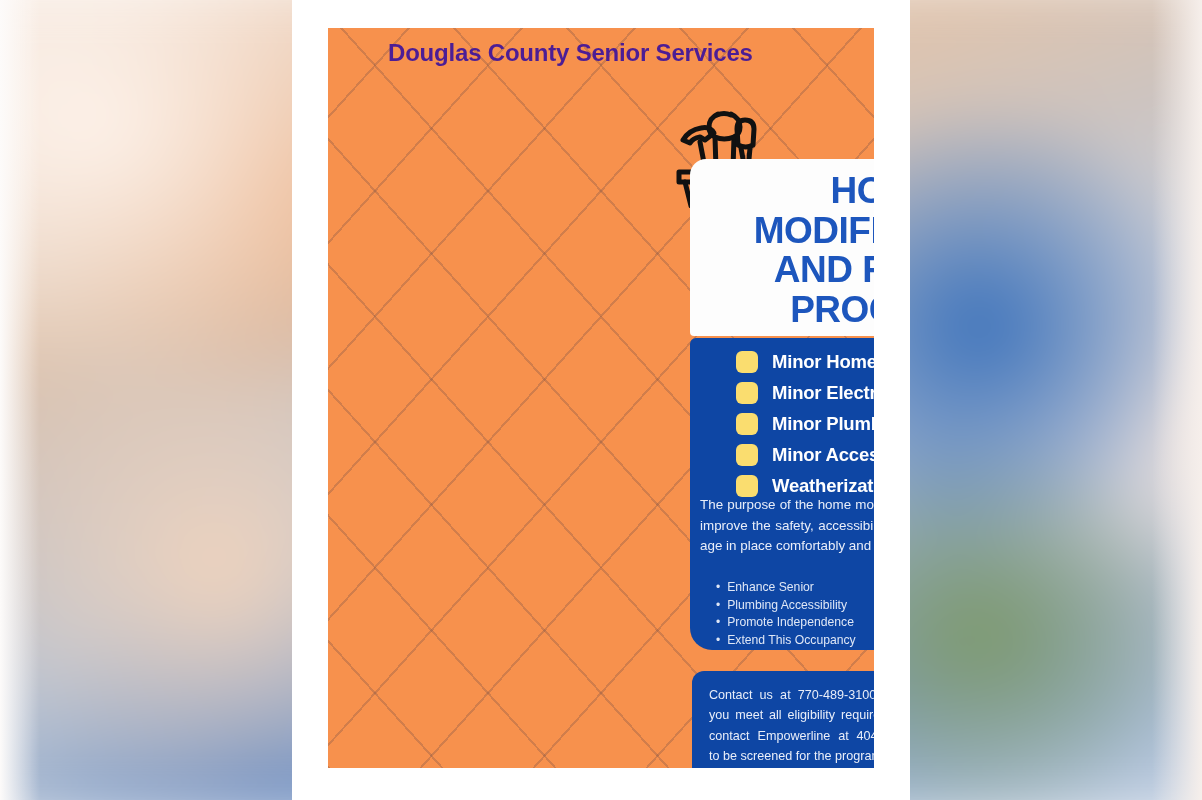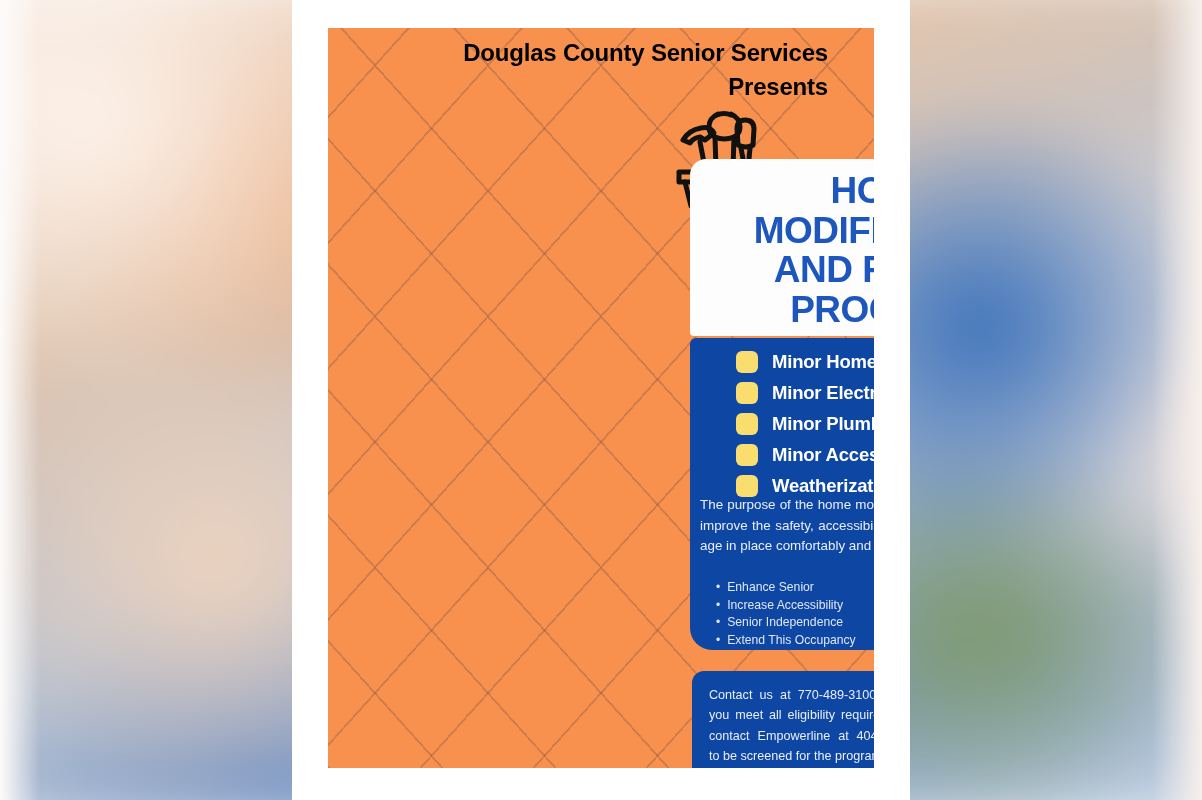--- a/index.html
+++ b/index.html
@@ -49,22 +49,22 @@
   #poster-pattern {
     position:absolute; inset:0;
     background-image:
       repeating-linear-gradient(48deg, rgba(120,80,70,.30) 0 2px, rgba(120,80,70,0) 2px 84px),
       repeating-linear-gradient(-48deg, rgba(120,80,70,.30) 0 2px, rgba(120,80,70,0) 2px 84px);
   }
 
   
   #poster-header {
     position:absolute; left:60px; top:8px; width:440px;
-    text-align:right;
-    color:#000000;
+    text-align:left;
+    color:#4c1d95;
     font-weight:bold;
     font-size:24px;
     line-height:1.42;
     letter-spacing:-.2px;
   }
 
   
   #tools-icon { position:absolute; left:343px; top:76px; width:96px; height:104px; }
 
   
@@ -130,21 +130,20 @@
 <div id="backdrop-left-fade"></div>
 <div id="backdrop-right-fade"></div>
 <div id="page-sheet"></div>
 
 <div id="poster">
 
   <div id="poster-pattern"></div>
 
   <div id="poster-header">
     <div>Douglas County Senior Services</div>
-    <div>Presents</div>
   </div>
 
   <svg id="tools-icon" viewBox="0 0 96 104">
     <g fill="none" stroke="#111111" stroke-width="5" stroke-linecap="round" stroke-linejoin="round">
 
       <path d="M12 36 q6 -10 18 -12 q9 -2 13 5 l-9 7 l-5 -3 q-7 1 -10 6 z"></path>
       <path d="M29 38 L34 64"></path>
 
       <path d="M47 10 q-9 4 -9 13 q0 7 6 10 l1 32 M60 10 q9 4 9 13 q0 7 -6 10 l-1 32"></path>
       <path d="M44 33 q9 4 19 0"></path>
@@ -195,25 +194,25 @@
 
     <div id="purpose-paragraph">The purpose of the home modification and repair program for older adults is to improve the safety, accessibility, and livability of their homes, allowing them to age in place comfortably and independently. This program aims to:</div>
 
     <div id="aims-list">
       <div class="aim-row">
         <span class="aim-dot">•</span>
         <span>Enhance Senior</span>
       </div>
       <div class="aim-row">
         <span class="aim-dot">•</span>
-        <span>Increase Accessibility</span>
-      </div>
-      <div class="aim-row">
-        <span class="aim-dot">•</span>
-        <span>Senior Independence</span>
+        <span>Plumbing Accessibility</span>
+      </div>
+      <div class="aim-row">
+        <span class="aim-dot">•</span>
+        <span>Promote Independence</span>
       </div>
       <div class="aim-row">
         <span class="aim-dot">•</span>
         <span>Extend This Occupancy</span>
       </div>
     </div>
 
   </div>
 
   <div id="contact-box">

